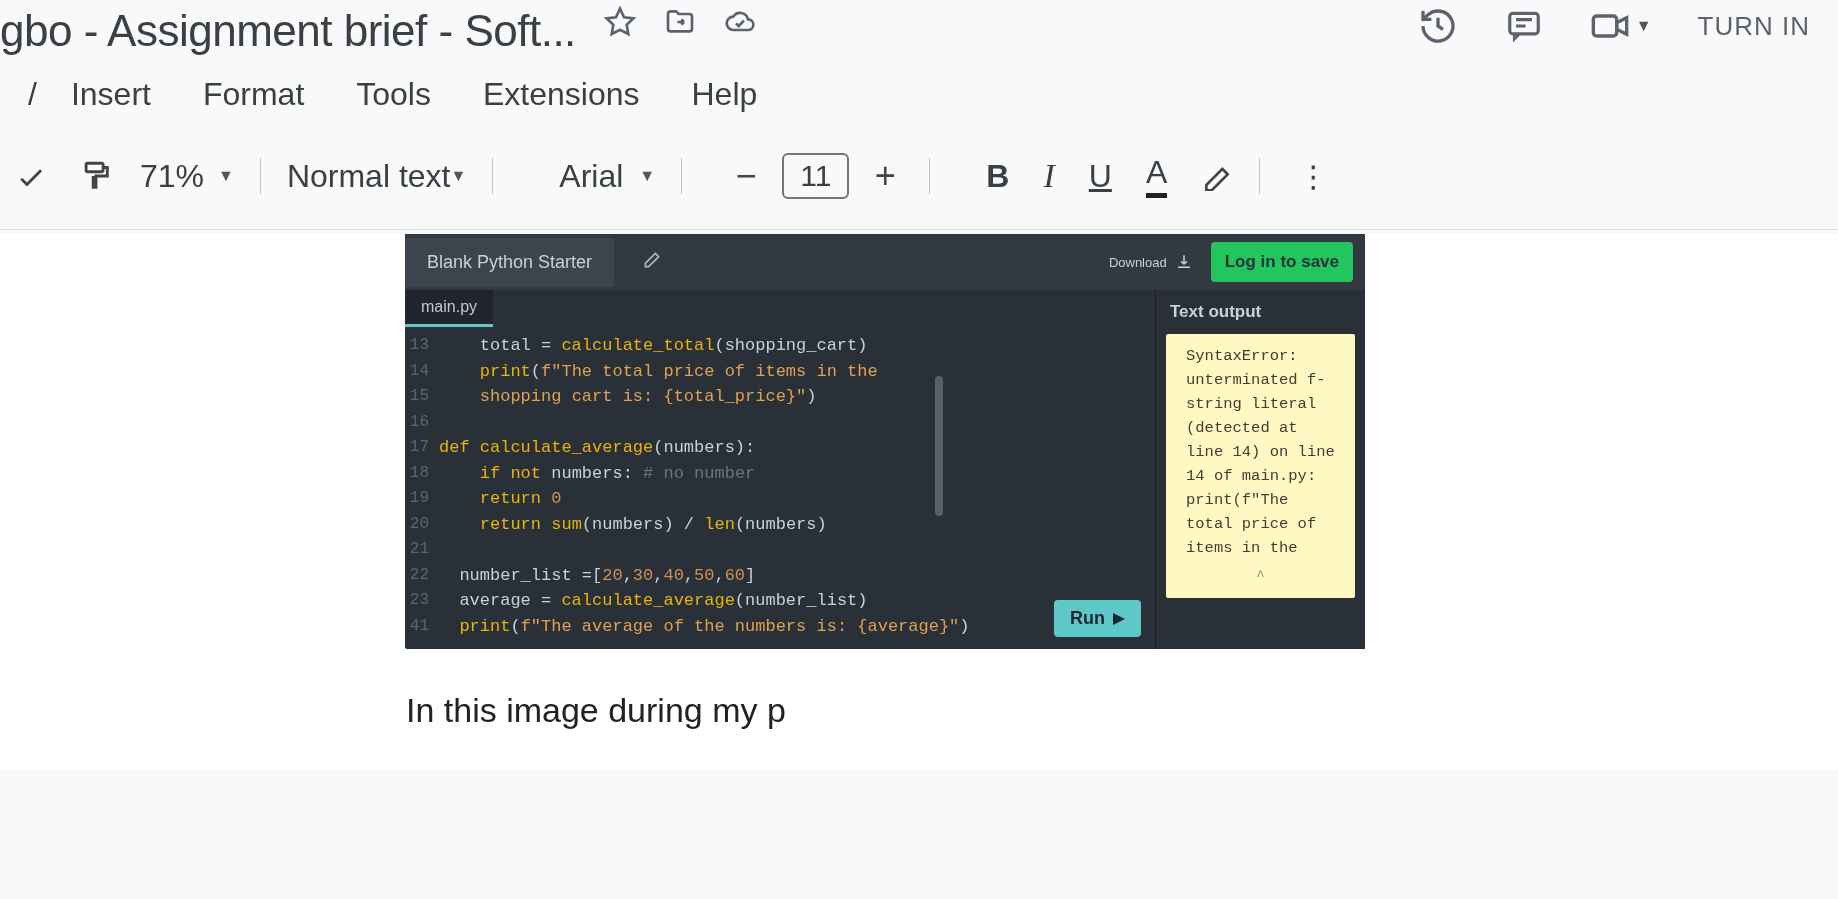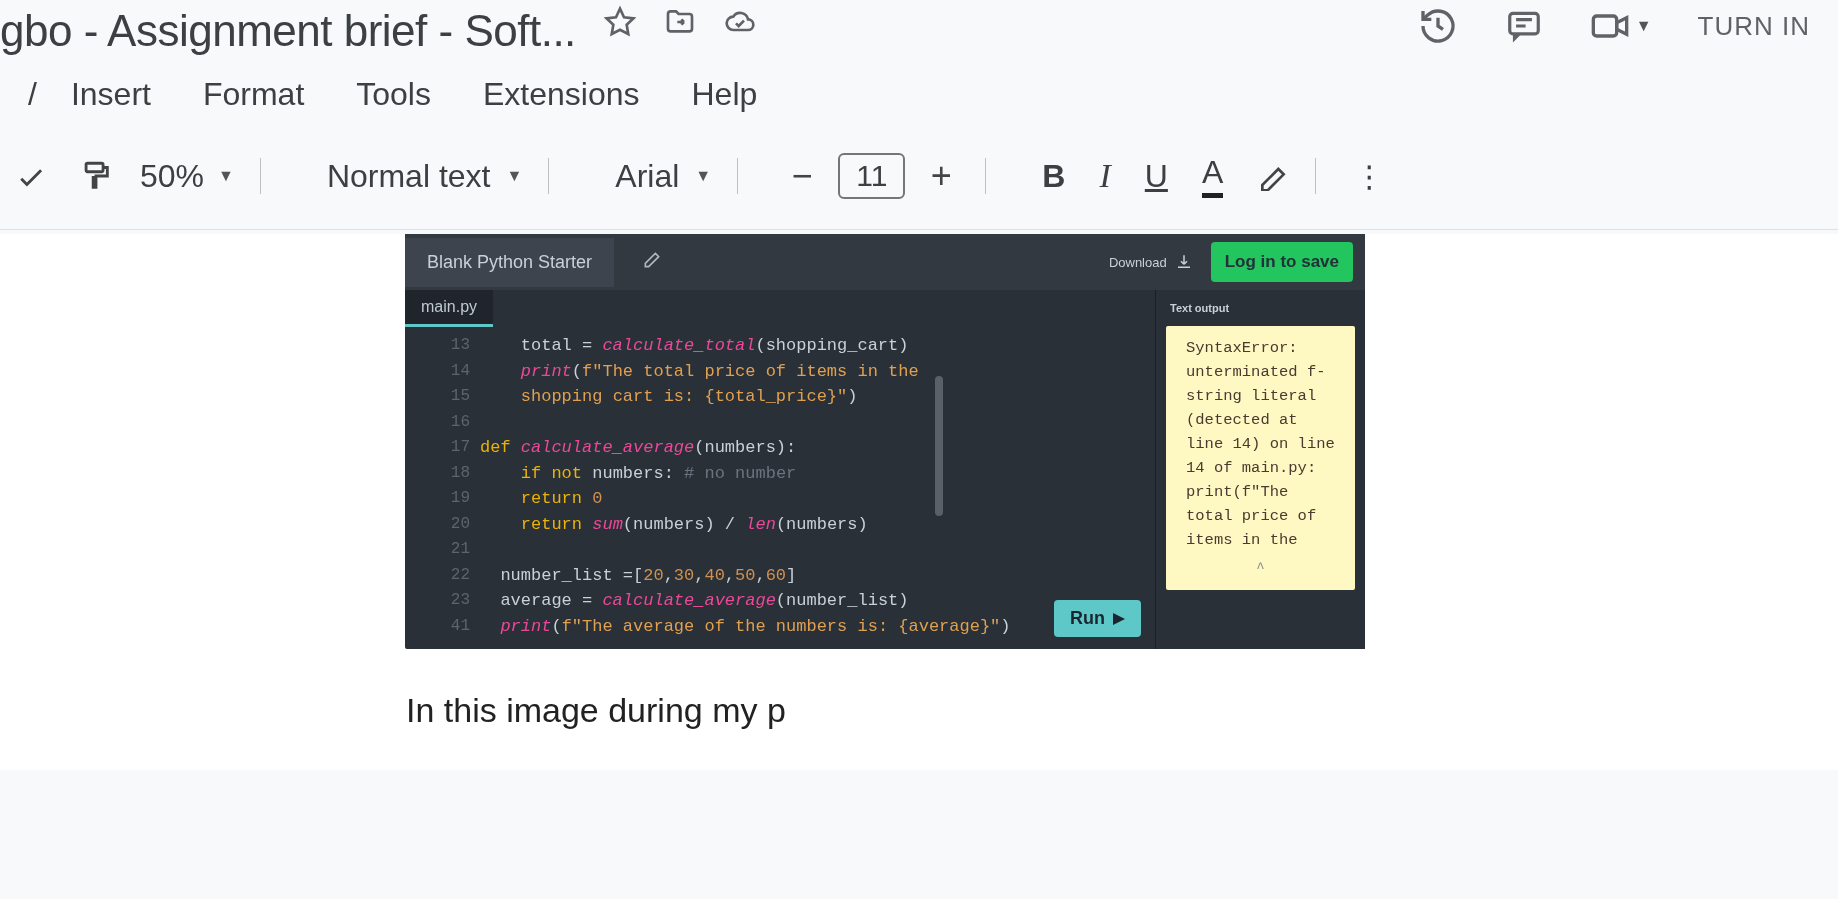--- a/index.html
+++ b/index.html
@@ -17,21 +17,21 @@
   .turnin { font-size: 26px; color:#5f6368; letter-spacing:1px; font-weight:500; margin-right:8px; }
   
   
   .menu-bar { display:flex; align-items:center; gap: 40px; padding: 2px 0 10px 0; }
   .menu-item { font-size: 32px; color:#3c4043; padding: 4px 6px; }
   
   
   .toolbar { display:flex; align-items:center; gap: 26px; padding: 26px 10px 30px 10px; border-bottom: 1px solid #e0e0e0; }
   .tool-ico { width: 36px; height: 36px; display:flex; align-items:center; justify-content:center; color:#444; }
   .zoom { font-size: 32px; color:#3c4043; display:flex; align-items:center; gap:14px; }
-  .style-sel { font-size: 32px; color:#3c4043; display:flex; align-items:center; gap:16px; margin-left:40px; }
+  .style-sel { font-size: 32px; color:#3c4043; display:flex; align-items:center; }
   .font-sel { font-size: 32px; color:#3c4043; display:flex; align-items:center; gap:16px; margin-left:40px; }
   .size-ctrl { display:flex; align-items:center; gap:18px; margin-left:20px; }
   .size-btn { font-size: 36px; color:#444; width:36px; text-align:center; }
   .size-box { border:2px solid #747775; border-radius:6px; padding:4px 16px; font-size:30px; color:#3c4043; }
   .fmt-group { display:flex; align-items:center; gap:34px; margin-left:30px; font-size:32px; }
   .fmt-b { font-weight:700; color:#3c4043; }
   .fmt-i { font-style:italic; font-family:serif; color:#3c4043; font-size:34px; }
   .fmt-u { text-decoration:underline; color:#3c4043; }
   .fmt-a { color:#3c4043; border-bottom:5px solid #222; padding-bottom:2px; }
   .fmt-hl { width:32px; height:28px; }
@@ -48,32 +48,32 @@
   .tab-name { background:#3d444d; color:#c8d0d8; padding:14px 22px; font-size:18px; font-family:Arial,sans-serif; }
   .edit-ico { margin-left:28px; color:#aeb5bd; }
   .hdr-spacer { flex:1; }
   .download { color:#c8d0d8; font-size:13px; font-family:Arial,sans-serif; display:flex; align-items:center; gap:8px; margin-right:18px; }
   .login-btn { background:#22c55e; color:#213238; font-size:17px; font-family:Arial,sans-serif; font-weight:600; padding:10px 14px; border-radius:4px; margin-right:12px; }
   
   .code-body { display:flex; }
   .editor-pane { flex:1; position:relative; }
   .file-tab { background:#1f252b; color:#c0c8d0; font-size:16px; font-family:Arial,sans-serif; padding:8px 16px; display:inline-block; border-bottom:3px solid #5ec8c8; }
   .code-lines { padding:6px 0 10px 0; }
-  .code-line { display:flex; line-height:1.5;padding-left:41px; }
+  .code-line { display:flex; line-height:1.5; }
   .lineno { width:34px; text-align:right; color:#5a656f; padding-right:10px; font-size:16px; }
   .code-txt { white-space:pre; font-size:17px; }
   .kw { color:#eab308; }
-  .fn { color:#ec4899;font-style:italic; }
+  .fn { color:#eab308; }
   .str { color:#e0a050; }
   .cmt { color:#6a7480; }
   .num { color:#d09050; }
   .run-btn { position:absolute; right:14px; bottom:12px; background:#5ec8c8; color:#1a2530; font-family:Arial,sans-serif; font-weight:600; font-size:18px; padding:8px 16px; border-radius:4px; display:flex; align-items:center; gap:8px; }
   
   .output-pane { width:210px; background:#2a3038; border-left:1px solid #1a1f25; }
-  .output-title { color:#c8d0d8; font-family:Arial,sans-serif; font-size:11px; font-weight:600; padding:12px 14px; }
+  .output-title { color:#c8d0d8; font-family:Arial,sans-serif; font-size:17px; font-weight:600; padding:12px 14px; }
   .output-box { background:#fef9c3; color:#4a3a30; font-family:'Courier New',monospace; font-size:15.5px; line-height:1.55; padding:10px 20px; margin:0 10px 40px 10px; border-radius:2px; }
   .output-caret { text-align:center; color:#888; font-size:14px; margin-top:6px; }
   .scroll-thumb { position:absolute; right:212px; top:86px; width:8px; height:140px; background:#5a6068; border-radius:4px; }
   
   .doc-text { font-size:34px; color:#222; margin:42px 0 0 406px; font-family:Arial,sans-serif; }
 </style>
 </head>
 <body>
 
 <div class="title-bar">
@@ -140,21 +140,21 @@
         <path d="M3 14l4 4L17 8"></path>
       </svg>
   </span>
   <span class="tool-ico">
     <svg width="34" height="34" viewBox="0 0 24 24" fill="none" stroke="#444" stroke-width="2">
         <rect x="5" y="3" width="12" height="6" rx="1"></rect>
         <path d="M17 6h3v6h-8v8h-2v-8"></path>
       </svg>
   </span>
   <span class="zoom">
-    <span>50%</span>
+    <span>71%</span>
     <span class="caret">▼</span>
   </span>
   <span class="sep"></span>
   <span class="style-sel">
     <span>Normal text</span>
     <span class="caret">▼</span>
   </span>
   <span class="sep"></span>
   <span class="font-sel">
     <span>Arial</span>

